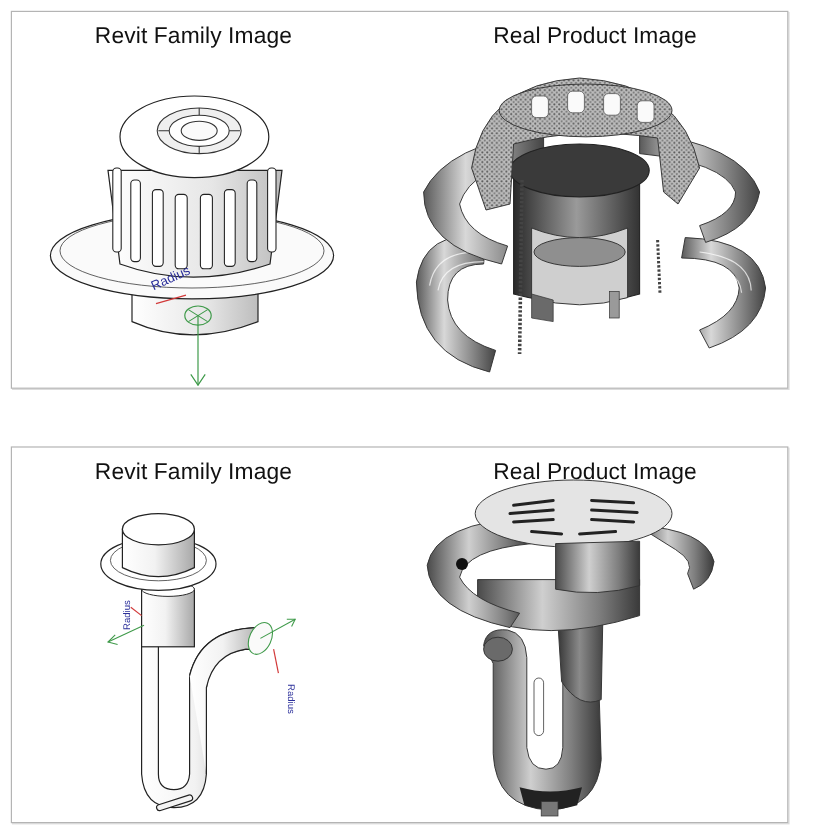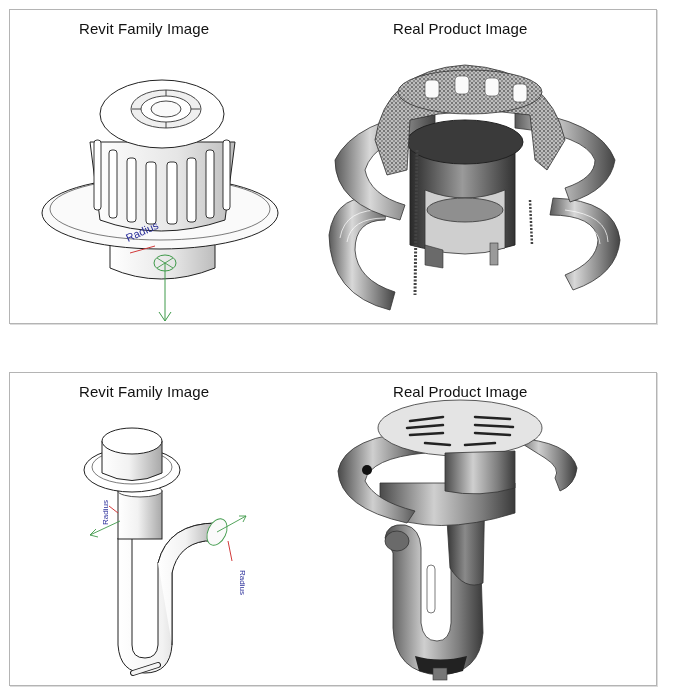--- a/index.html
+++ b/index.html
@@ -4,22 +4,22 @@
   <style>
     html, body { margin: 0; padding: 0; background: #ffffff; }
     body { width: 680px; height: 695px; position: relative; overflow: hidden;
            font-family: "Liberation Sans", "DejaVu Sans", sans-serif; }
     .panel { position: absolute; left: 9px; width: 646px; border: 1px solid #b4b4b4;
              box-shadow: 1px 1px 0 #dcdcdc; background: #fff; }
     #panel-1 { top: 9px; height: 313px; }
     #panel-2 { top: 372px; height: 312px; }
     .cell { position: absolute; top: 0; height: 100%; }
     .cell.left { left: 0; width: 323px; }
-    .cell.right { left: 305px; width: 323px; }
-    .cap { position: absolute; top: 10px; font-size: 15px; color: #111;
+    .cell.right { left: 323px; width: 323px; }
+    .cap { position: absolute; top: 10px; font-size: 19px; color: #111;
            white-space: nowrap; letter-spacing: 0.1px; }
     .cell.left .cap { left: 69px; }
     .cell.right .cap { left: 78px; }
     .art { position: absolute; left: 0; top: 0; width: 323px; }
   </style>
 </head>
 <body>
 
 <div id="panel-1" class="panel">
   <div class="cell left">

